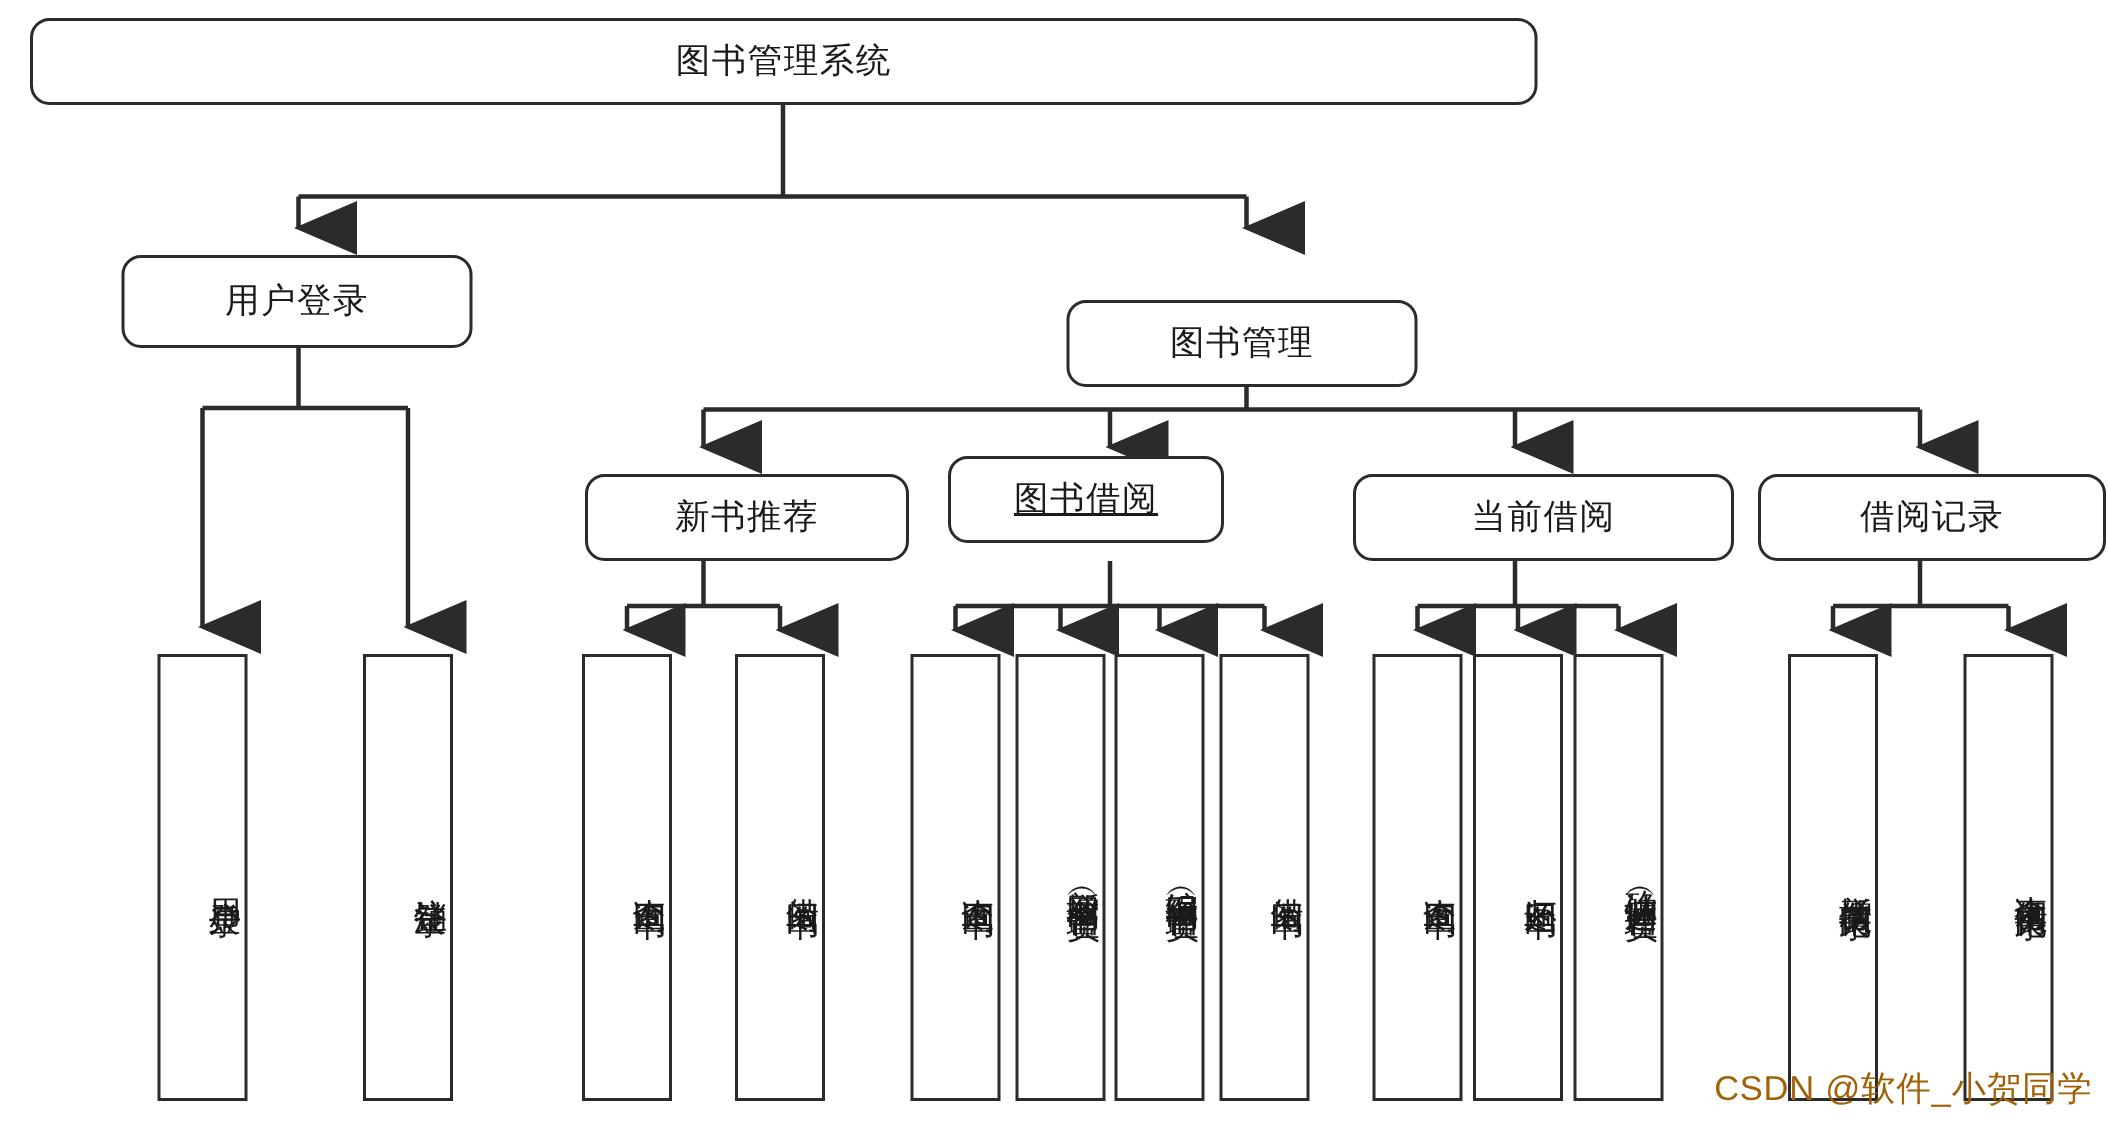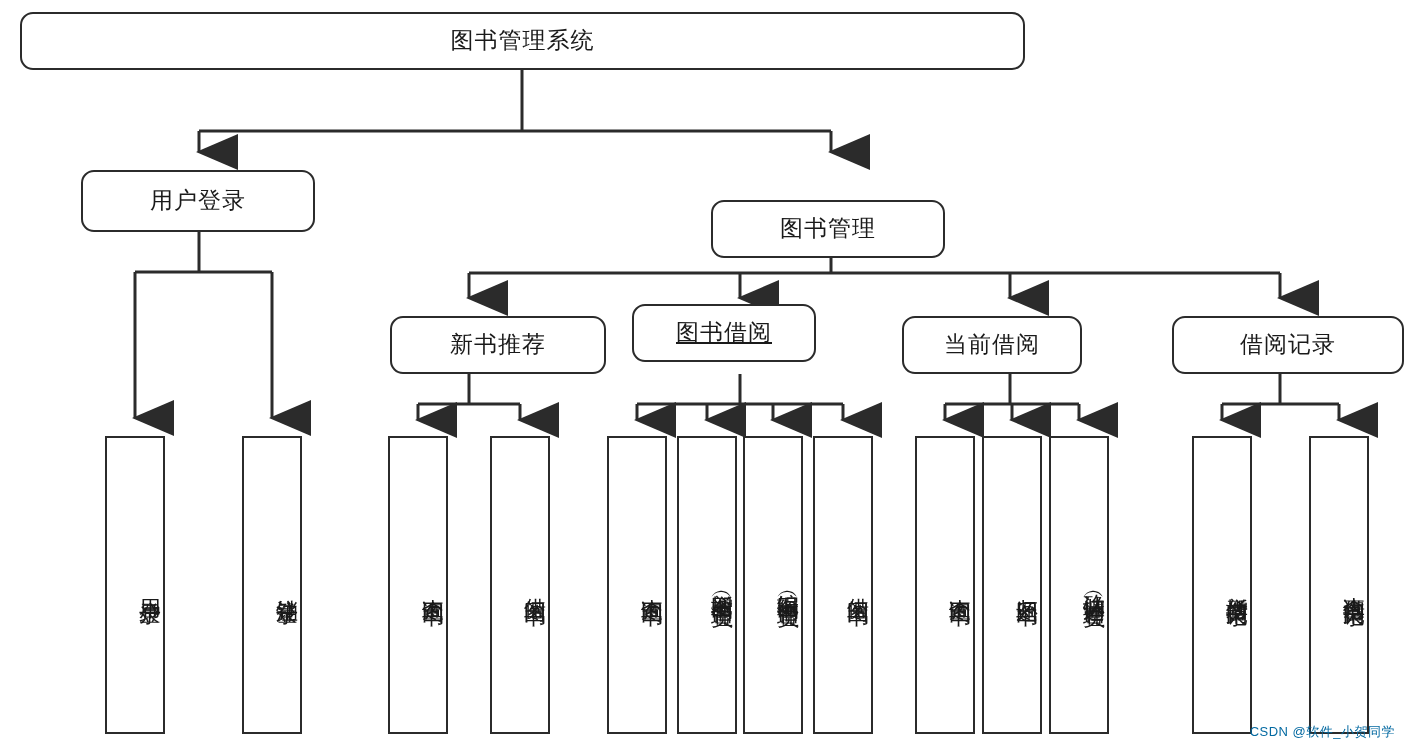--- a/index.html
+++ b/index.html
@@ -51,22 +51,22 @@
   .node.vert .vtext{
     writing-mode:vertical-rl;
     text-orientation:upright;
     display:block;
     max-height:100%;
   }
   .watermark{
     position:absolute;
     right:10px;
     bottom:6px;
-    font-size:13px;
-    color:#0369a1;
+    font-size:23px;
+    color:#a16207;
     white-space:nowrap;
     letter-spacing:0.5px;
     user-select:none;
   }
 </style>
 </head>
 <body>
 
 <div id="canvas">
 
@@ -138,21 +138,21 @@
   </div>
 
   <div class="node horiz" style="left:362px; top:316px; width:216px; height:58px;margin-left:28px;">
     <span>新书推荐</span>
   </div>
 
   <div class="node horiz" style="left:632px; top:304px; width:184px; height:58px;text-decoration:underline;">
     <span>图书借阅</span>
   </div>
 
-  <div class="node horiz" style="left:902px; top:316px; width:180px; height:58px;">
+  <div class="node horiz" style="left:902px; top:316px; width:254px; height:58px;">
     <span>当前借阅</span>
   </div>
 
   <div class="node horiz" style="left:1172px; top:316px; width:232px; height:58px;">
     <span>借阅记录</span>
   </div>
 
   <div class="node vert" style="left:105px; top:436px; width:60px; height:298px;">
     <span class="vtext">用户登录</span>
   </div>

